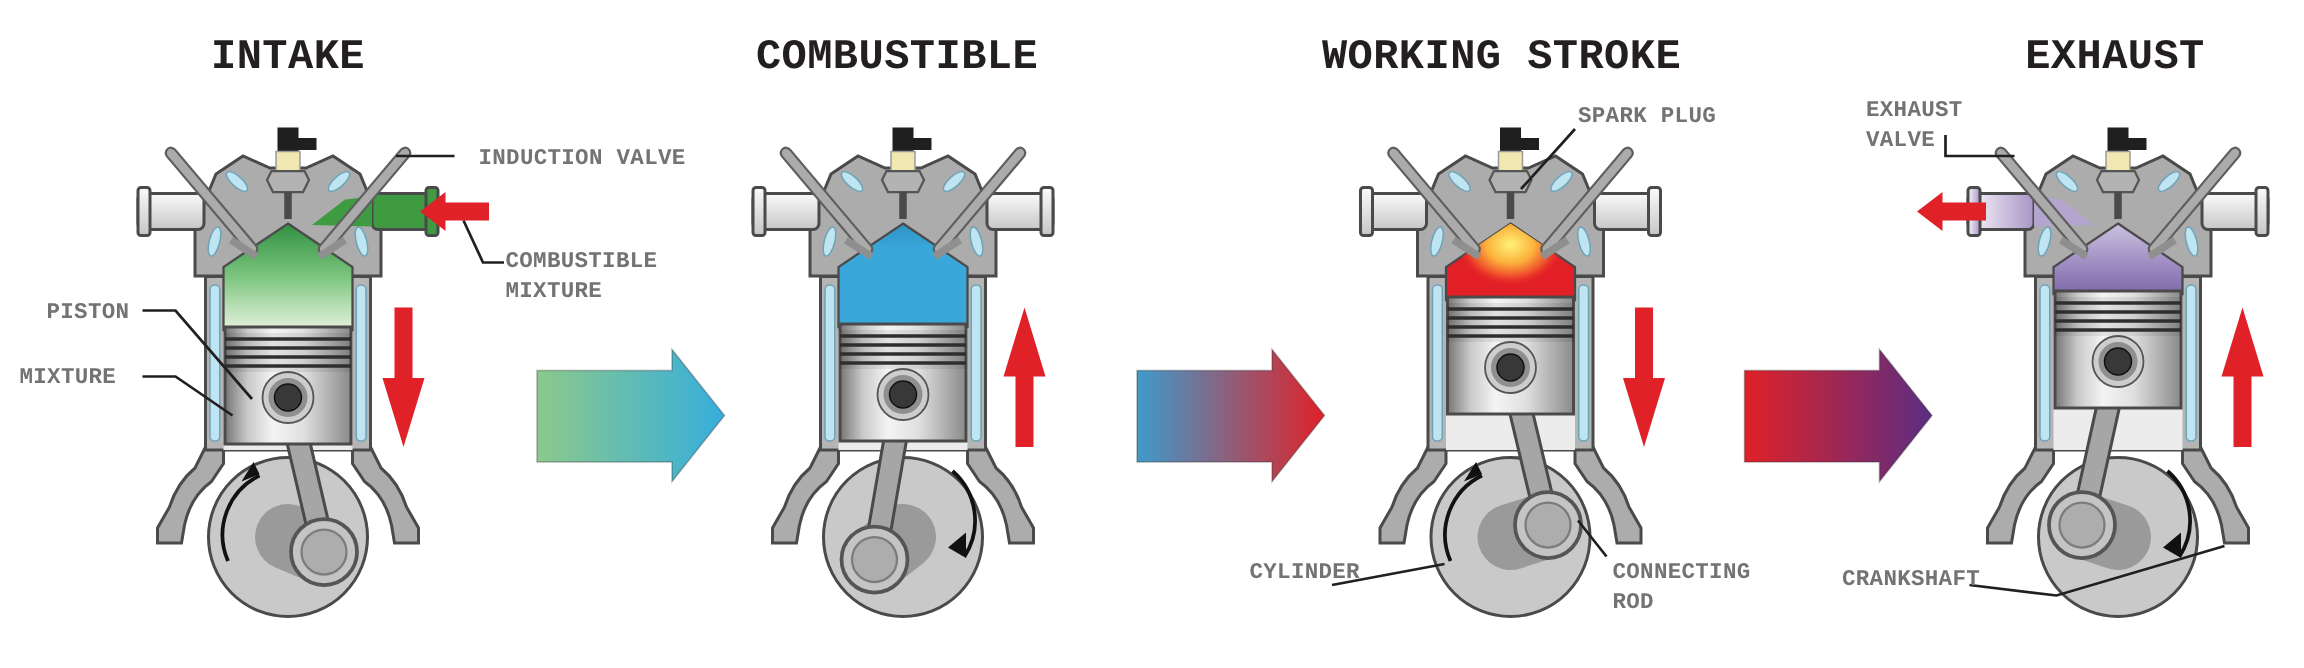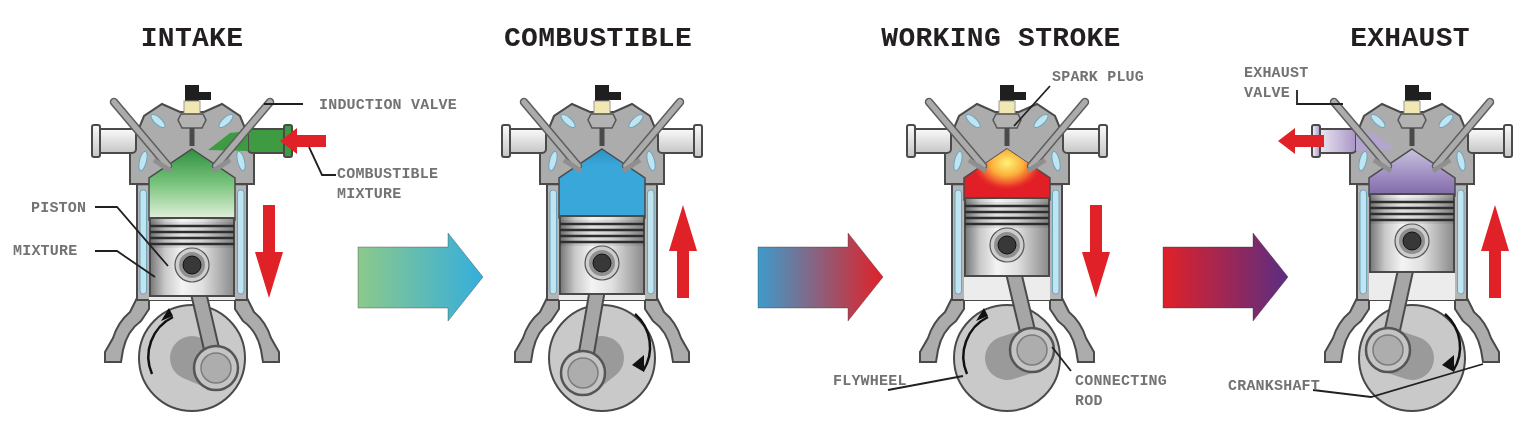--- a/index.html
+++ b/index.html
@@ -300,17 +300,17 @@
   <div class="title" style="left:192px">INTAKE</div>
   <div class="title" style="left:598px">COMBUSTIBLE</div>
   <div class="title" style="left:1410px">EXHAUST</div>
   <div class="title" style="left:1001px">WORKING STROKE</div>
 
   <div class="lbl" style="left:319px;top:96px">INDUCTION VALVE</div>
   <div class="lbl wrap" style="left:337px;top:165px;width:140px">COMBUSTIBLE MIXTURE</div>
   <div class="lbl" style="left:31px;top:199px">PISTON</div>
   <div class="lbl" style="left:13px;top:242px">MIXTURE</div>
   <div class="lbl" style="left:1052px;top:68px">SPARK PLUG</div>
-  <div class="lbl" style="left:833px;top:372px">FLYWHEEL</div>
+  <div class="lbl" style="left:833px;top:372px">CYLINDER</div>
   <div class="lbl wrap" style="left:1244px;top:64px;width:90px">EXHAUST VALVE</div>
   <div class="lbl wrap" style="left:1075px;top:372px;width:110px">CONNECTING ROD</div>
   <div class="lbl" style="left:1228px;top:377px">CRANKSHAFT</div>
 </div>
 
 </body></html>

